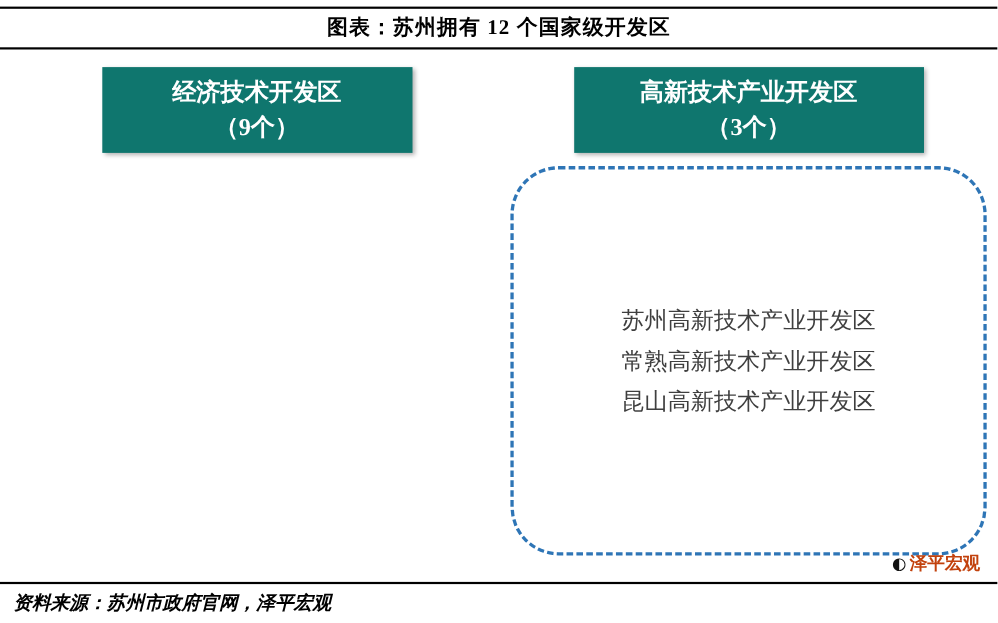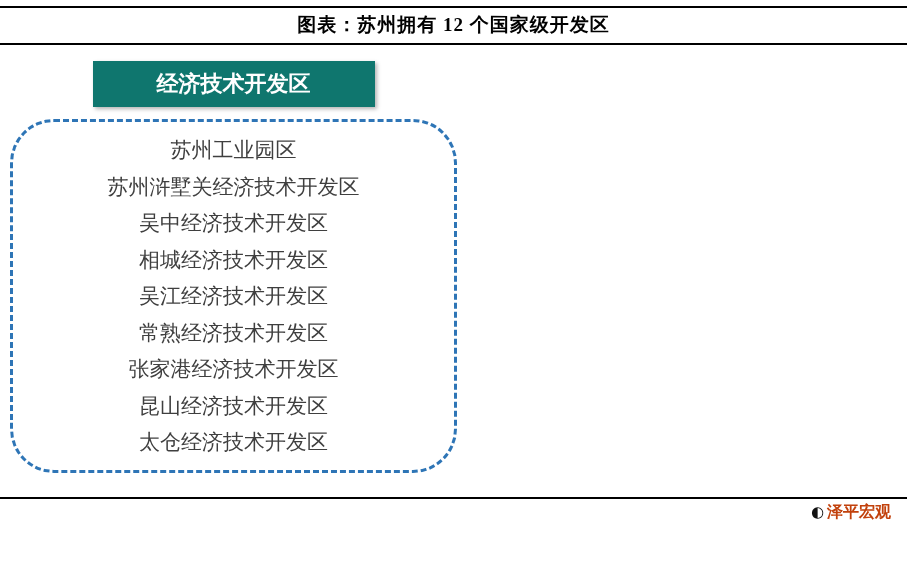--- a/index.html
+++ b/index.html
@@ -106,37 +106,39 @@
 
   <div class="title-bar">
     <span class="title-text">图表：苏州拥有 12 个国家级开发区</span>
   </div>
 
   <div class="main">
 
     <section class="col-left">
       <div class="header-box hleft">
         <div>经济技术开发区</div>
+        <div>（9个）</div>
       </div>
-      <div class="dashed-box top-list">
-          <div class="list-item">苏州工业园区</div>
-          <div class="list-item">苏州浒墅关经济技术开发区</div>
-          <div class="list-item">吴中经济技术开发区</div>
-          <div class="list-item">相城经济技术开发区</div>
-          <div class="list-item">吴江经济技术开发区</div>
-          <div class="list-item">常熟经济技术开发区</div>
-          <div class="list-item">张家港经济技术开发区</div>
-          <div class="list-item">昆山经济技术开发区</div>
-          <div class="list-item">太仓经济技术开发区</div>
+    </section>
+
+    <section class="col-right">
+      <div class="header-box hright">
+        <div>高新技术产业开发区</div>
+        <div>（3个）</div>
+      </div>
+      <div class="dashed-box center-list">
+          <div class="list-item">苏州高新技术产业开发区</div>
+          <div class="list-item">常熟高新技术产业开发区</div>
+          <div class="list-item">昆山高新技术产业开发区</div>
         </div>
     </section>
-
 
   </div>
 
   <div class="brand-logo">
     <span class="brand-icon">◐</span>
     <span class="brand-text">泽平宏观</span>
   </div>
 
   <div class="footer-line"></div>
+  <div class="footer-text">资料来源：苏州市政府官网，泽平宏观</div>
 
 </div>
 
 </body></html>

